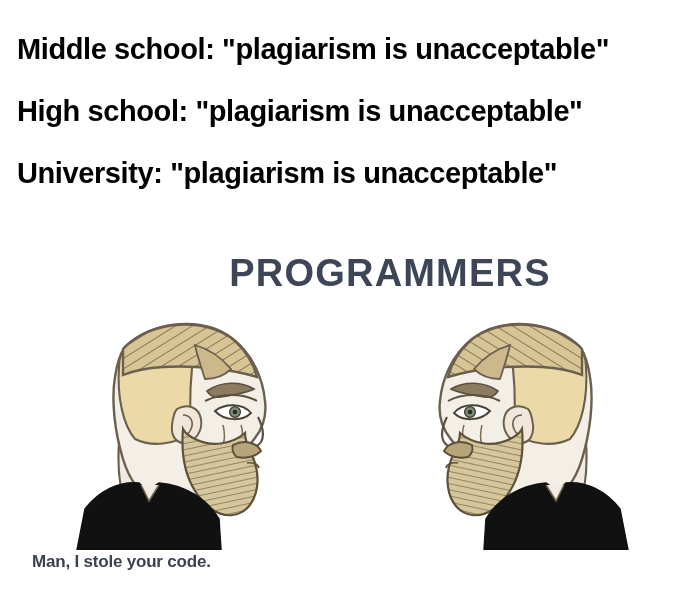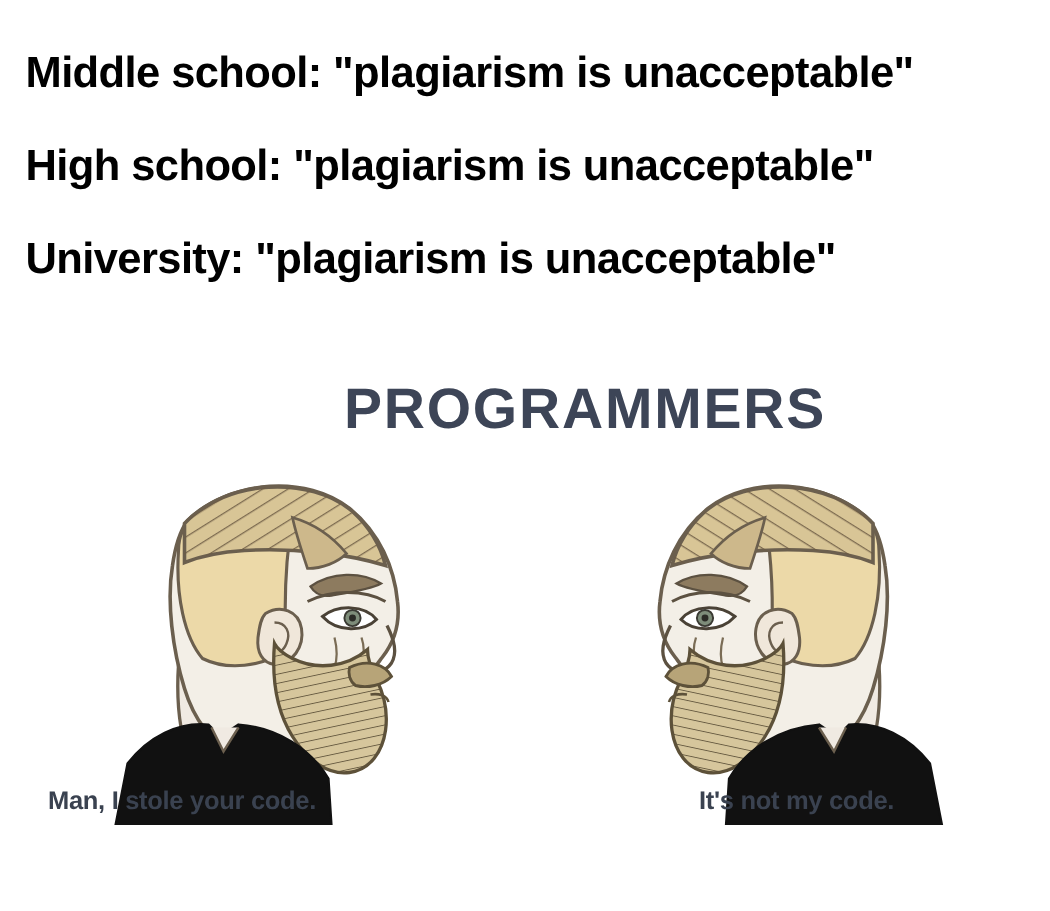--- a/index.html
+++ b/index.html
@@ -71,21 +71,21 @@
   .chad-svg {
     display: block;
     width: 250px;
     height: 245px;
   }
 
   
   .bottom-captions {
     position: absolute;
     left: 0;
-    top: 524px;
+    top: 552px;
     width: 700px;
     height: 35px;
   }
   .bcap {
     position: absolute;
     top: 0;
     font-family: "Liberation Sans", "DejaVu Sans", sans-serif;
     font-weight: bold;
     font-size: 17px;
     color: #3a4250;
@@ -242,16 +242,15 @@
         <path d="M30 204 C44 186, 64 176, 84 178 L92 186 L104 178
                  C130 180, 152 194, 164 214 L166 245 L22 245 Z" fill="#111111" stroke="#111111" stroke-width="1.5"></path>
         <path d="M86 180 L94 196 L104 180" fill="#f0eae2" stroke="#6b5f4e" stroke-width="1.6"></path>
       </svg>
     </div>
 
   </div>
 
   <div class="bottom-captions">
     <div class="bcap left">Man, I stole your code.</div>
-    <div class="bcap right">It's not my code.</div>
   </div>
 
 </div>
 
 </body></html>

